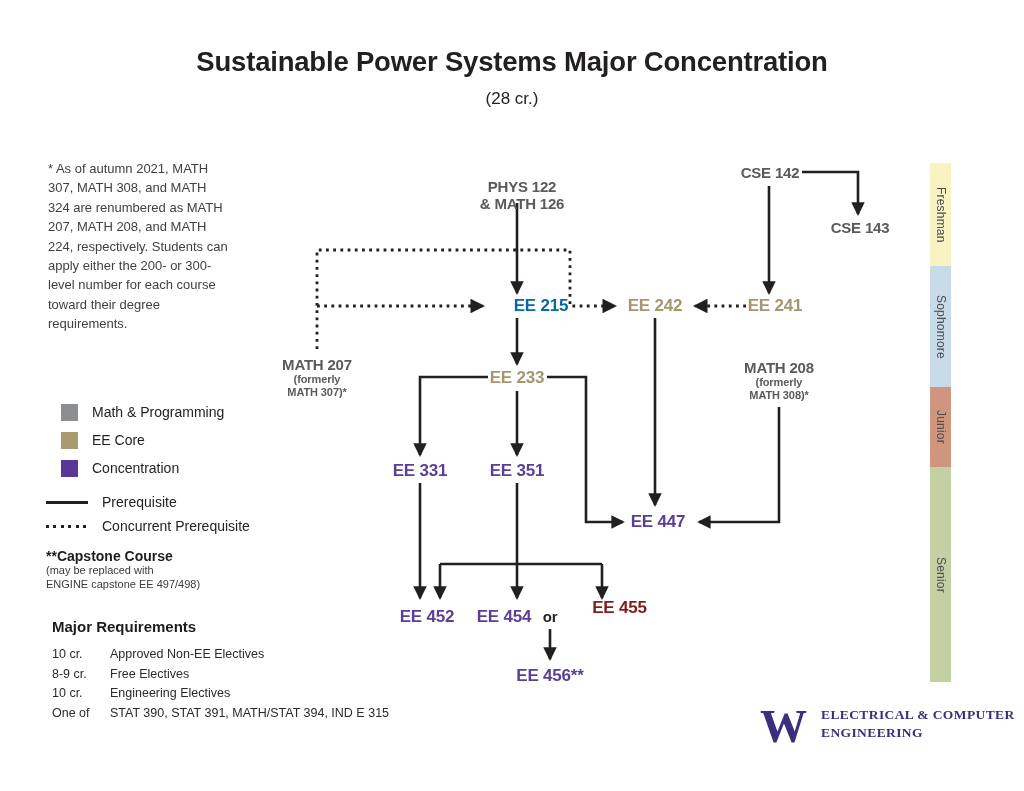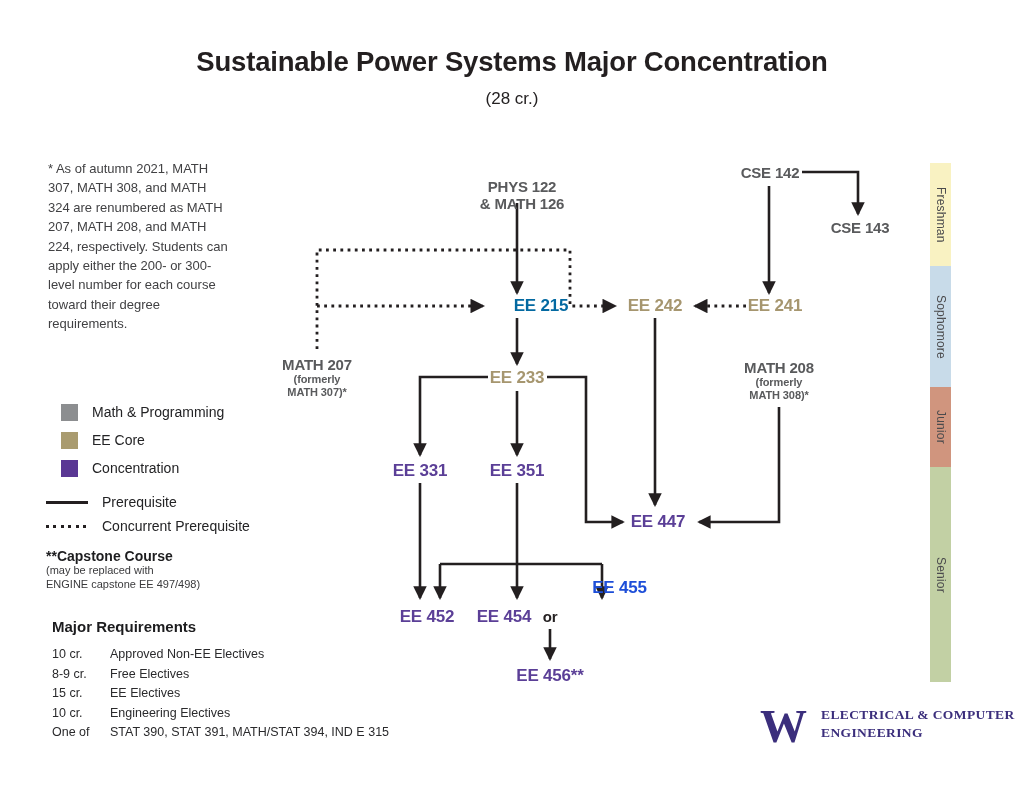--- a/index.html
+++ b/index.html
@@ -110,24 +110,20 @@
   <div class="requirements">
     <div class="req-heading">Major Requirements</div>
     <div id="req-rows">
         <div class="req-row">
           <div class="req-credits">10 cr.</div>
           <div>Approved Non-EE Electives</div>
         </div>
         <div class="req-row">
           <div class="req-credits">8-9 cr.</div>
           <div>Free Electives</div>
-        </div>
-        <div class="req-row">
-          <div class="req-credits">15 cr.</div>
-          <div>EE Electives</div>
         </div>
         <div class="req-row">
           <div class="req-credits">10 cr.</div>
           <div>Engineering Electives</div>
         </div>
         <div class="req-row">
           <div class="req-credits">One of</div>
           <div>STAT 390, STAT 391, MATH/STAT 394, IND E 315</div>
         </div>
       </div>
@@ -203,21 +199,21 @@
       </div>
       <div class="fc-node" style="left: 427px; top: 617px; font-size: 17px; color: rgb(91, 63, 151);">
         <div>EE 452</div>
       </div>
       <div class="fc-node" style="left: 504px; top: 617px; font-size: 17px; color: rgb(91, 63, 151);">
         <div>EE 454</div>
       </div>
       <div class="fc-node" style="left: 550px; top: 617px; font-size: 15px; color: rgb(38, 34, 35);">
         <div>or</div>
       </div>
-      <div class="fc-node" style="left: 600px; top: 588px; font-size: 17px; color: #1d4ed8; padding-left: 39px;">
+      <div class="fc-node" style="left: 600px; top: 608px; font-size: 17px; color: #7f1d1d; padding-left: 39px;">
         <div>EE 455</div>
       </div>
       <div class="fc-node" style="left: 550px; top: 676px; font-size: 17px; color: rgb(91, 63, 151);">
         <div>EE 456**</div>
       </div>
     </div>
 
   <div class="timeline" id="timeline">
       <div class="timeline-seg" style="height: 103px; background: rgb(249, 242, 194);">
         <div class="timeline-label">Freshman</div>

